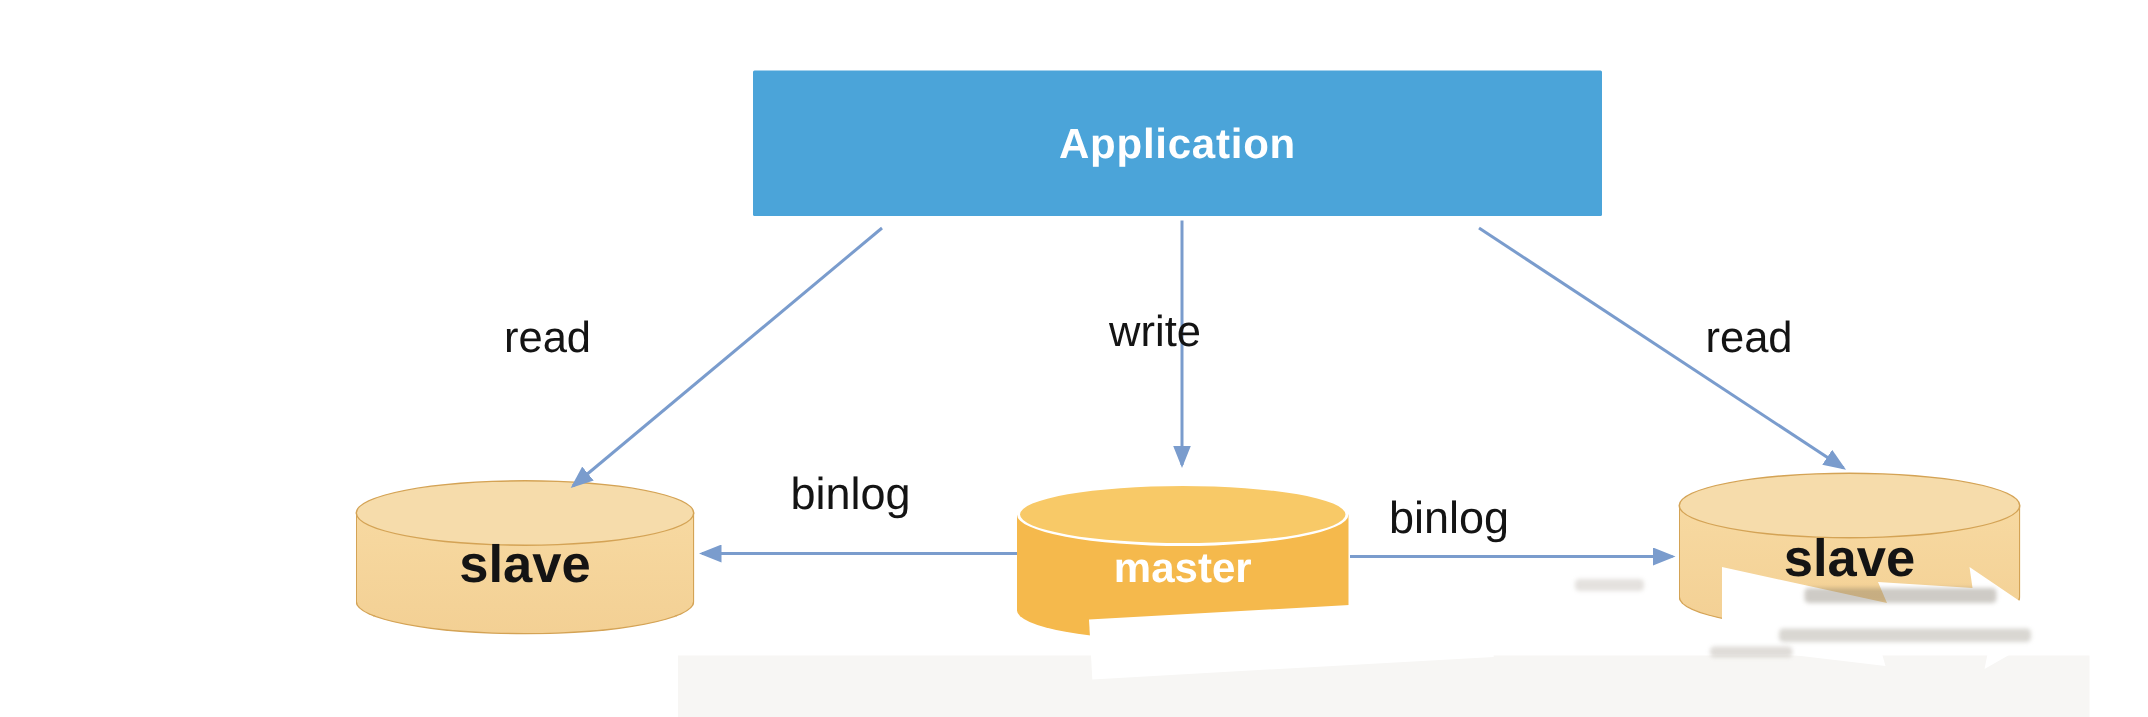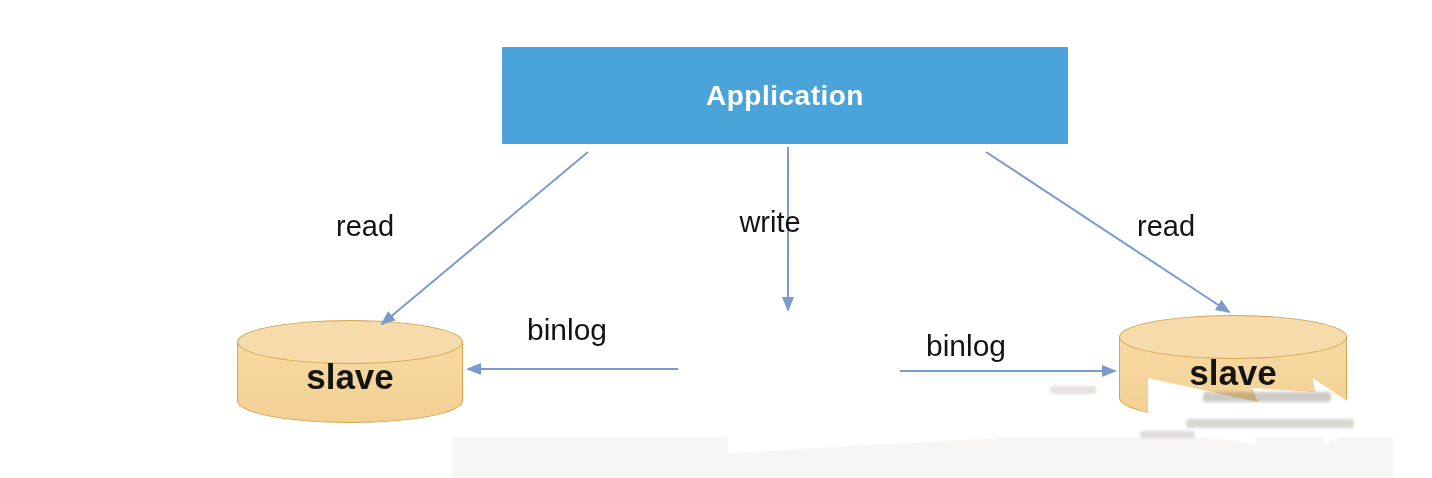--- a/index.html
+++ b/index.html
@@ -126,20 +126,25 @@
   <div class="app-box">
     <span class="app-label">Application</span>
   </div>
 
   <div class="cyl slave slave-left">
     <div class="cyl-body"></div>
     <div class="cyl-top"></div>
     <div class="cyl-label">slave</div>
   </div>
 
+  <div class="cyl master">
+    <div class="cyl-body"></div>
+    <div class="cyl-top"></div>
+    <div class="cyl-label">master</div>
+  </div>
 
   <div class="cyl slave slave-right">
     <div class="cyl-body"></div>
     <div class="cyl-top"></div>
     <div class="cyl-label">slave</div>
   </div>
 
   <svg class="arrows" width="1432" height="478" viewBox="0 0 1432 478">
     <defs>
       <marker id="ah" markerUnits="userSpaceOnUse" markerWidth="15" markerHeight="12" refX="13" refY="6" orient="auto">

